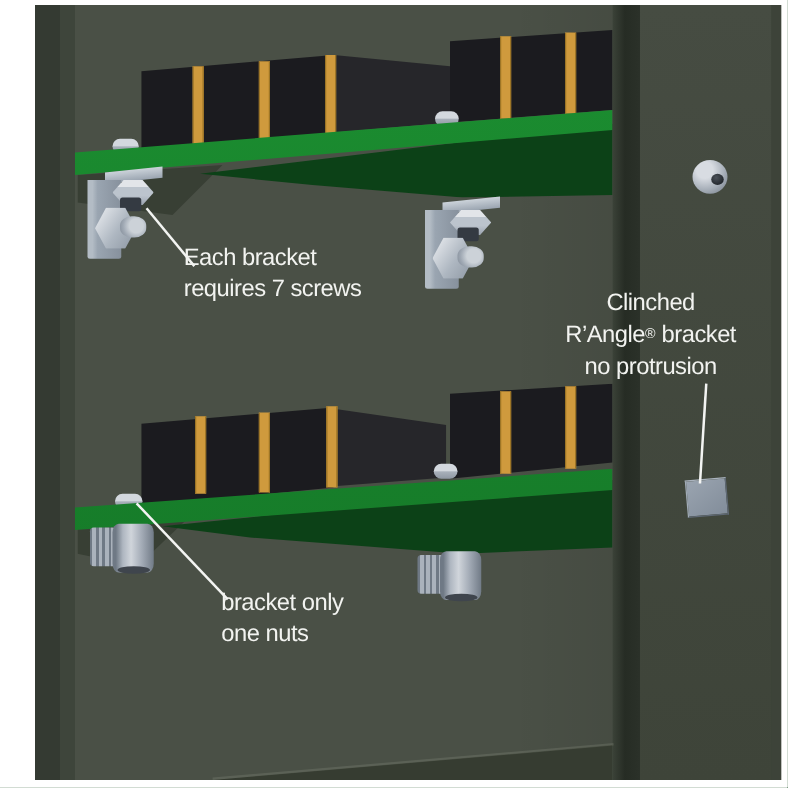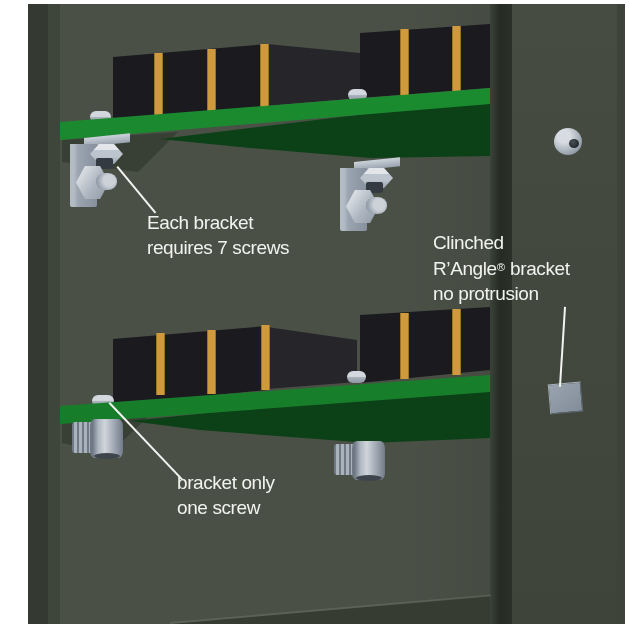--- a/index.html
+++ b/index.html
@@ -78,23 +78,23 @@
       border-right:1px solid #5f6975;border-bottom:1px solid #5f6975;}
 
   .leader{position:absolute;height:2px;background:#f3f4f2;transform-origin:0 0;}
   .leader1{left:90px;top:162px;width:60px;transform:rotate(50.4deg);}
   .leader2{left:82px;top:398px;width:106px;transform:rotate(46.5deg);}
   .leader3{left:538px;top:303px;width:80px;transform:rotate(93.6deg);}
 
   .note{position:absolute;color:#f2f3f0;font-size:19px;line-height:25px;
         letter-spacing:-0.4px;z-index:9;}
   .note sup{font-size:0.6em;vertical-align:0.35em;letter-spacing:0;}
-  .note1{left:119px;top:206px;width:190px;}
+  .note1{left:119px;top:190px;width:190px;}
   .note2{left:149px;top:466px;width:190px;}
-  .note3{left:405px;top:226px;width:175px;text-align:left;}
+  .note3{left:405px;top:226px;width:175px;text-align:center;}
 
   .z1{z-index:1}.z2{z-index:2}.z3{z-index:3}.z4{z-index:4}.z5{z-index:5}.z6{z-index:6}.z8{z-index:8}
 </style>
 </head>
 <body>
 
 <div class="canvas">
   <div class="scene">
 
     <div class="abs edge-dark z1"></div>
@@ -174,21 +174,21 @@
     <div class="leader leader1 z8"></div>
     <div class="leader leader2 z8"></div>
     <div class="leader leader3 z8"></div>
 
     <div class="note note1">
       <div>Each bracket</div>
       <div>requires 7 screws</div>
     </div>
     <div class="note note2">
       <div>bracket only</div>
-      <div>one screw</div>
+      <div>one nuts</div>
     </div>
     <div class="note note3">
       <div>Clinched</div>
       <div><span>R’Angle</span><sup>®</sup><span> bracket</span></div>
       <div>no protrusion</div>
     </div>
 
   </div>
 </div>
 

